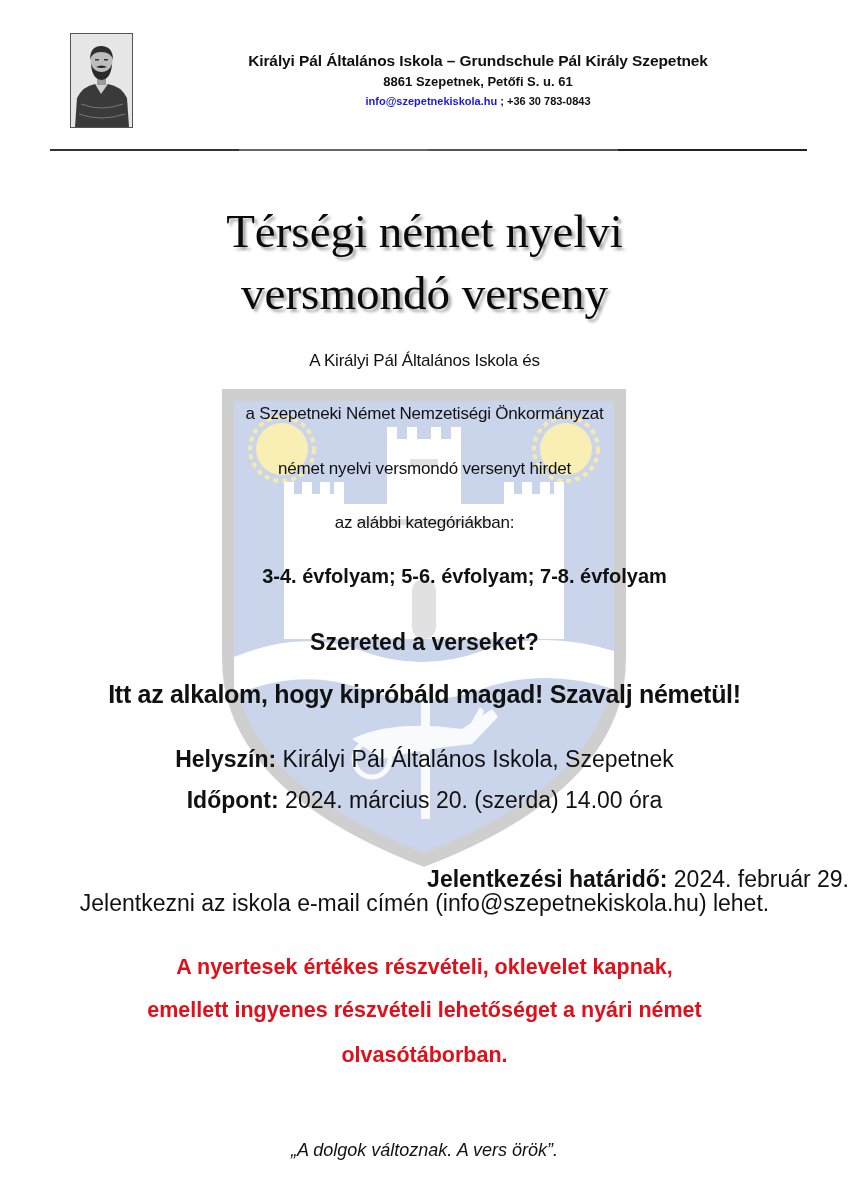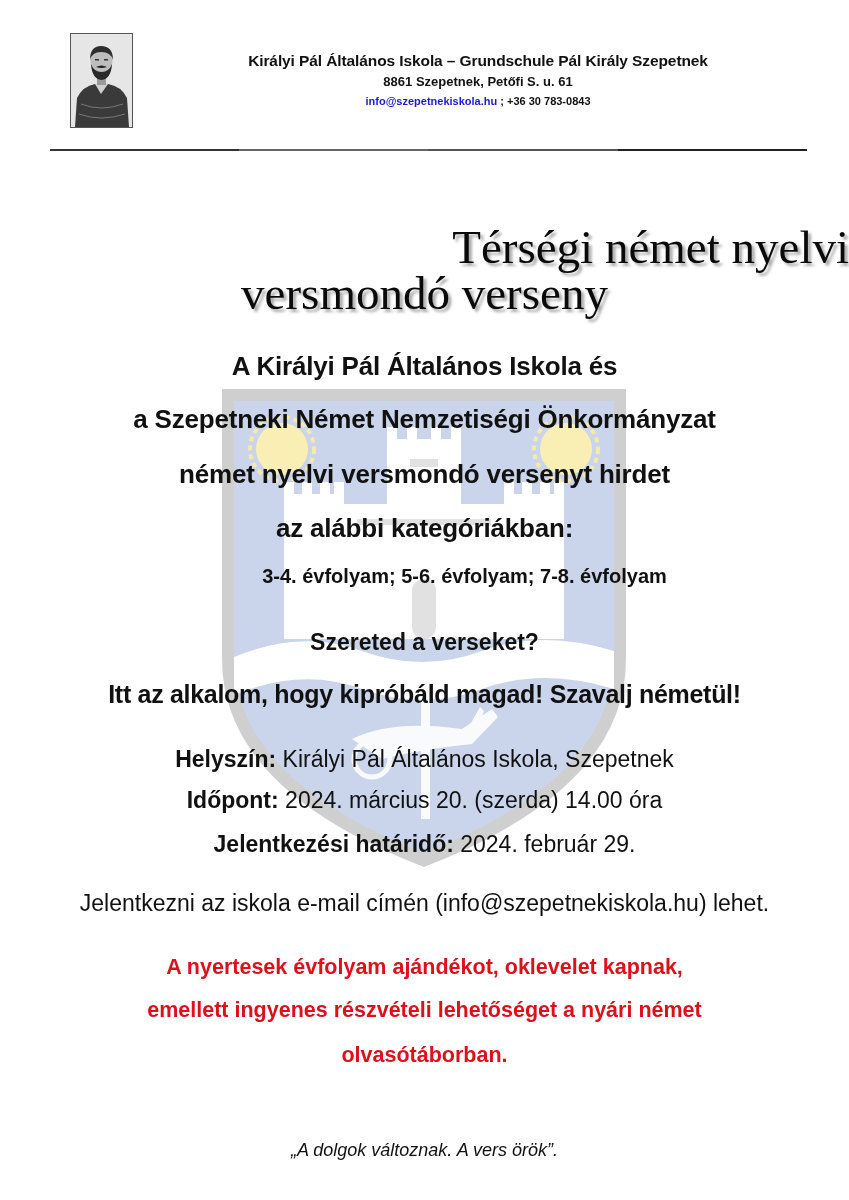--- a/index.html
+++ b/index.html
@@ -66,31 +66,31 @@
   
   .title {
     left: 0; width: 849px;
     text-align: center;
     font-family: "Liberation Serif", serif;
     font-size: 47px;
     color: #0a0a0a;
     text-shadow: 3px 3px 3px rgba(0,0,0,0.35);
     line-height: 62px;
   }
-  .title-1 { top: 216px; text-align: right; }
+  .title-1 { top: 200px; }
   .title-2 { top: 262px; }
 
   .centered {
     left: 0; width: 849px;
     text-align: center;
     white-space: nowrap;
   }
   .bold-lg {
-    font-size: 26px;
-    font-weight: bold;
+    font-size: 17px;
+    font-weight: normal;
     letter-spacing: -0.2px;
   }
   .line-1 { top: 351px; }
   .line-2 { top: 404px; }
   .line-3 { top: 459px; }
   .line-4 { top: 513px; }
   .categories {
     top: 565px;
     left: 40px;
     font-size: 20px;
@@ -106,21 +106,21 @@
     font-size: 25px;
     font-weight: bold;
     letter-spacing: -0.3px;
   }
   .info {
     font-size: 23px;
   }
   .info b { font-weight: bold; }
   .info-1 { top: 746px; }
   .info-2 { top: 787px; }
-  .info-3 { top: 831px; }
+  .info-3 { top: 866px; text-align: right; }
   .info-4 { top: 870px; margin-top: 20px; }
 
   .prize {
     color: #e0101a;
     font-size: 21.5px;
     font-weight: bold;
   }
   .prize-1 { top: 955px; }
   .prize-2 { top: 998px; }
   .prize-3 { top: 1043px; }
@@ -238,17 +238,17 @@
   <b>Helyszín:</b><span> Királyi Pál Általános Iskola, Szepetnek</span>
 </div>
 <div class="abs centered info info-2">
   <b>Időpont:</b><span> 2024. március 20. (szerda) 14.00 óra</span>
 </div>
 <div class="abs centered info info-3">
   <b>Jelentkezési határidő:</b><span> 2024. február 29.</span>
 </div>
 <div class="abs centered info info-4">Jelentkezni az iskola e-mail címén (info@szepetnekiskola.hu) lehet.</div>
 
-<div class="abs centered prize prize-1">A nyertesek évfolyam ajándékot, oklevelet kapnak,</div>
+<div class="abs centered prize prize-1">A nyertesek értékes részvételi, oklevelet kapnak,</div>
 <div class="abs centered prize prize-2">emellett ingyenes részvételi lehetőséget a nyári német</div>
 <div class="abs centered prize prize-3">olvasótáborban.</div>
 
 <div class="abs centered quote">„A dolgok változnak. A vers örök”.</div>
 
 </body></html>

